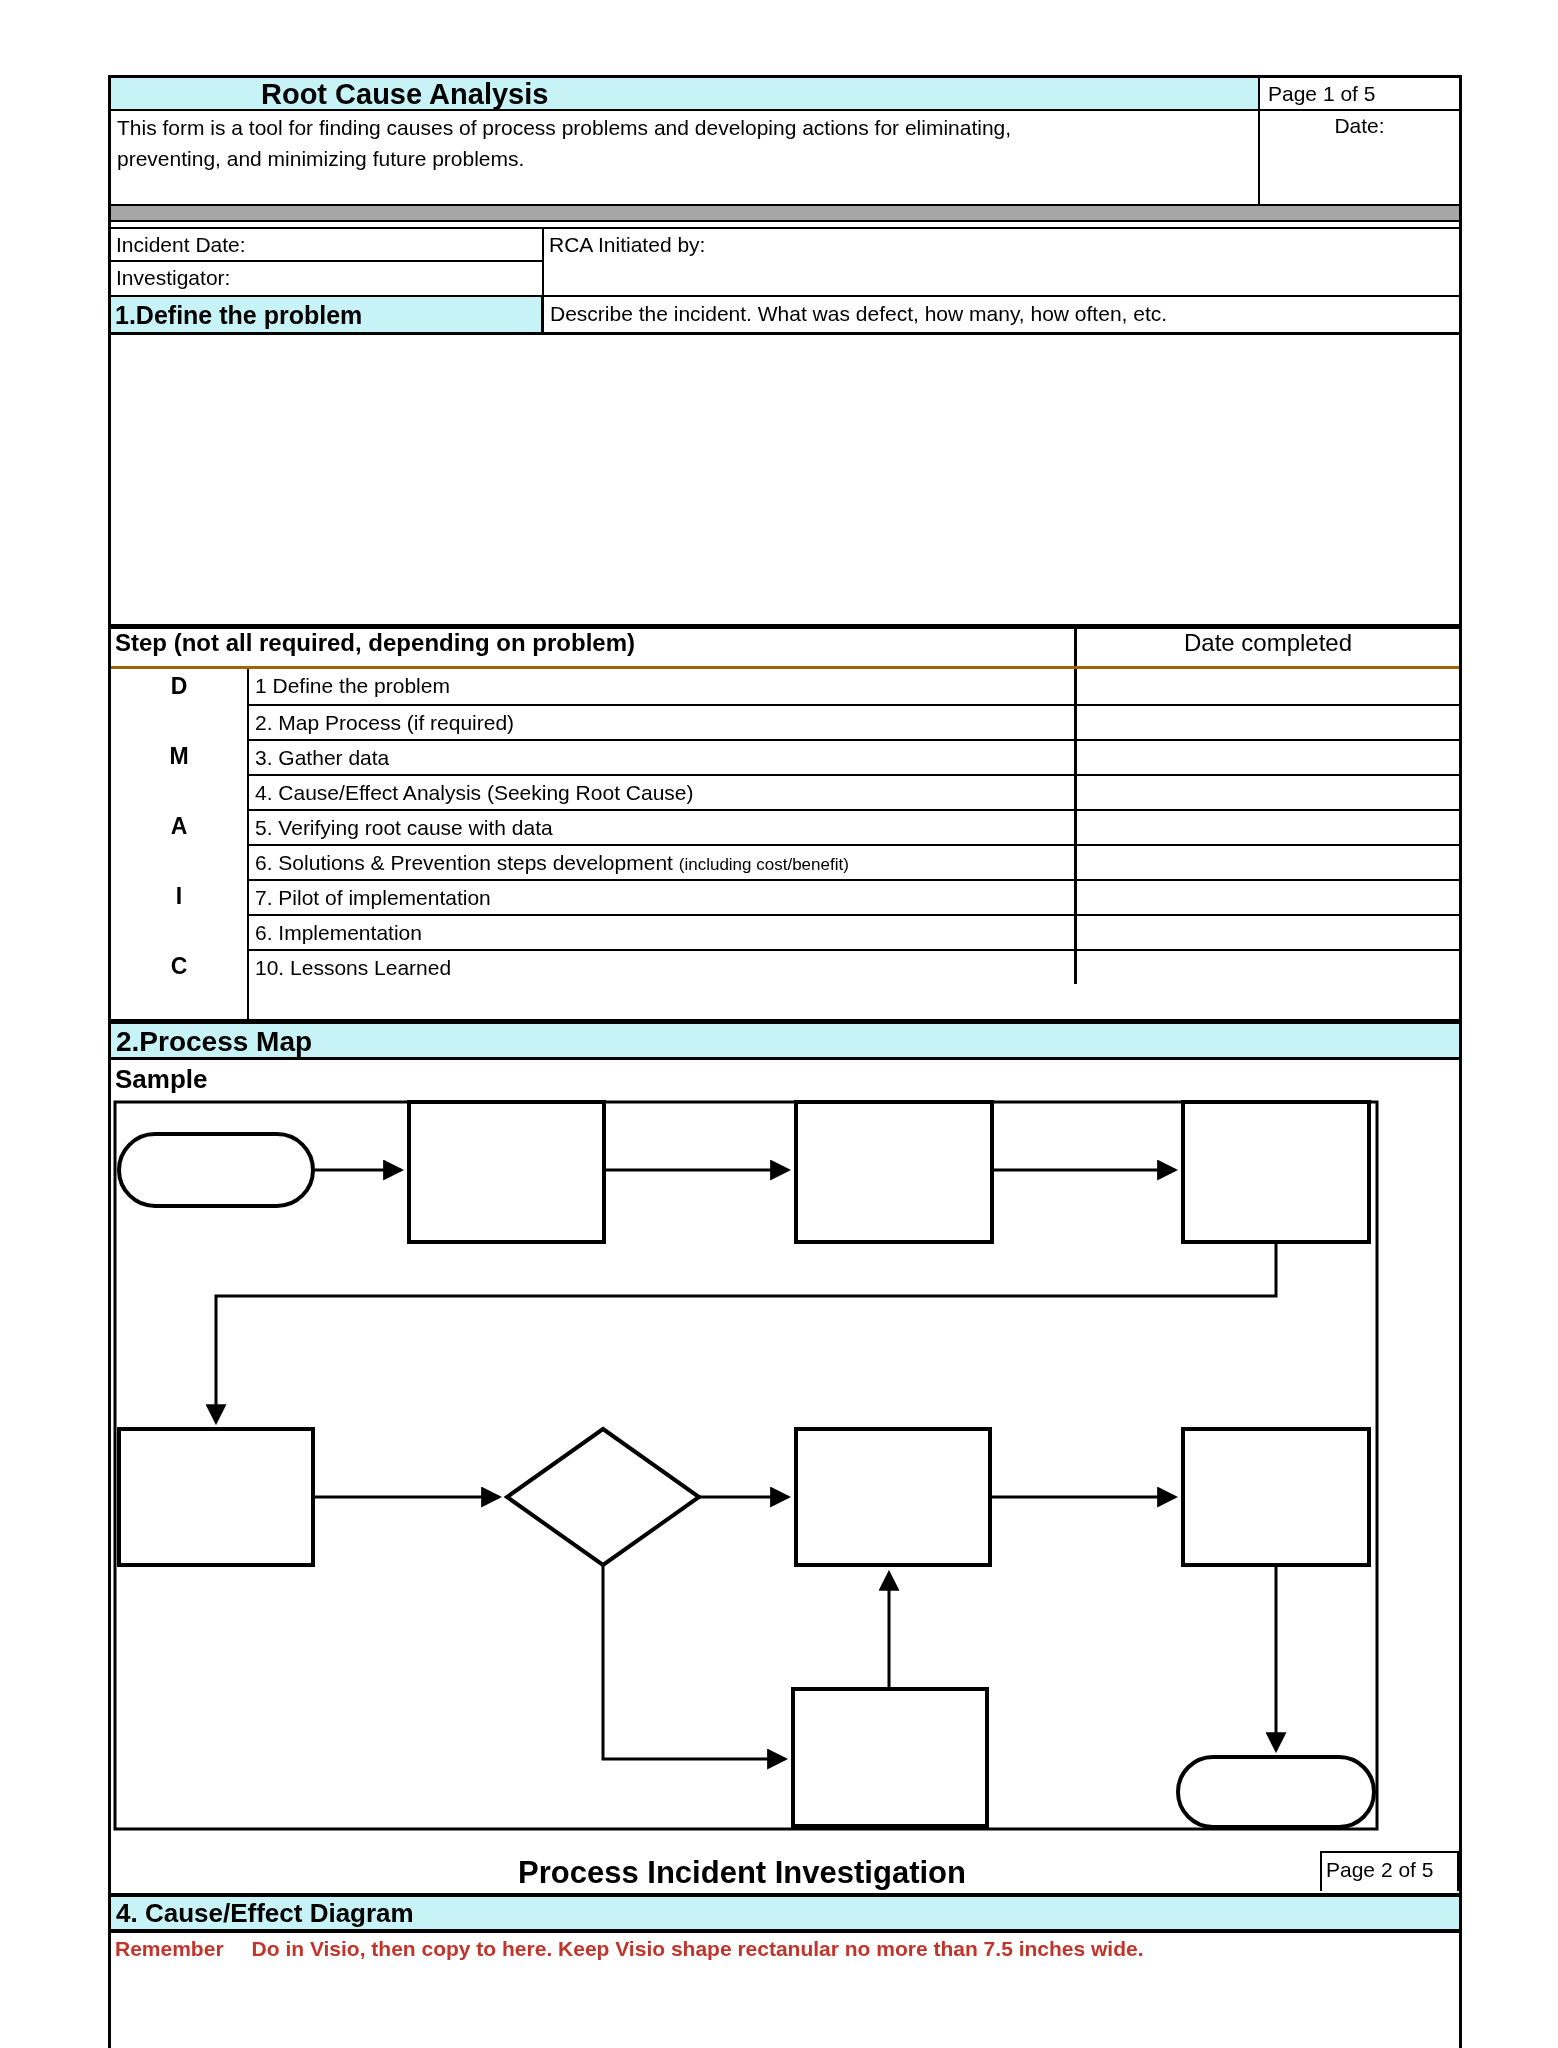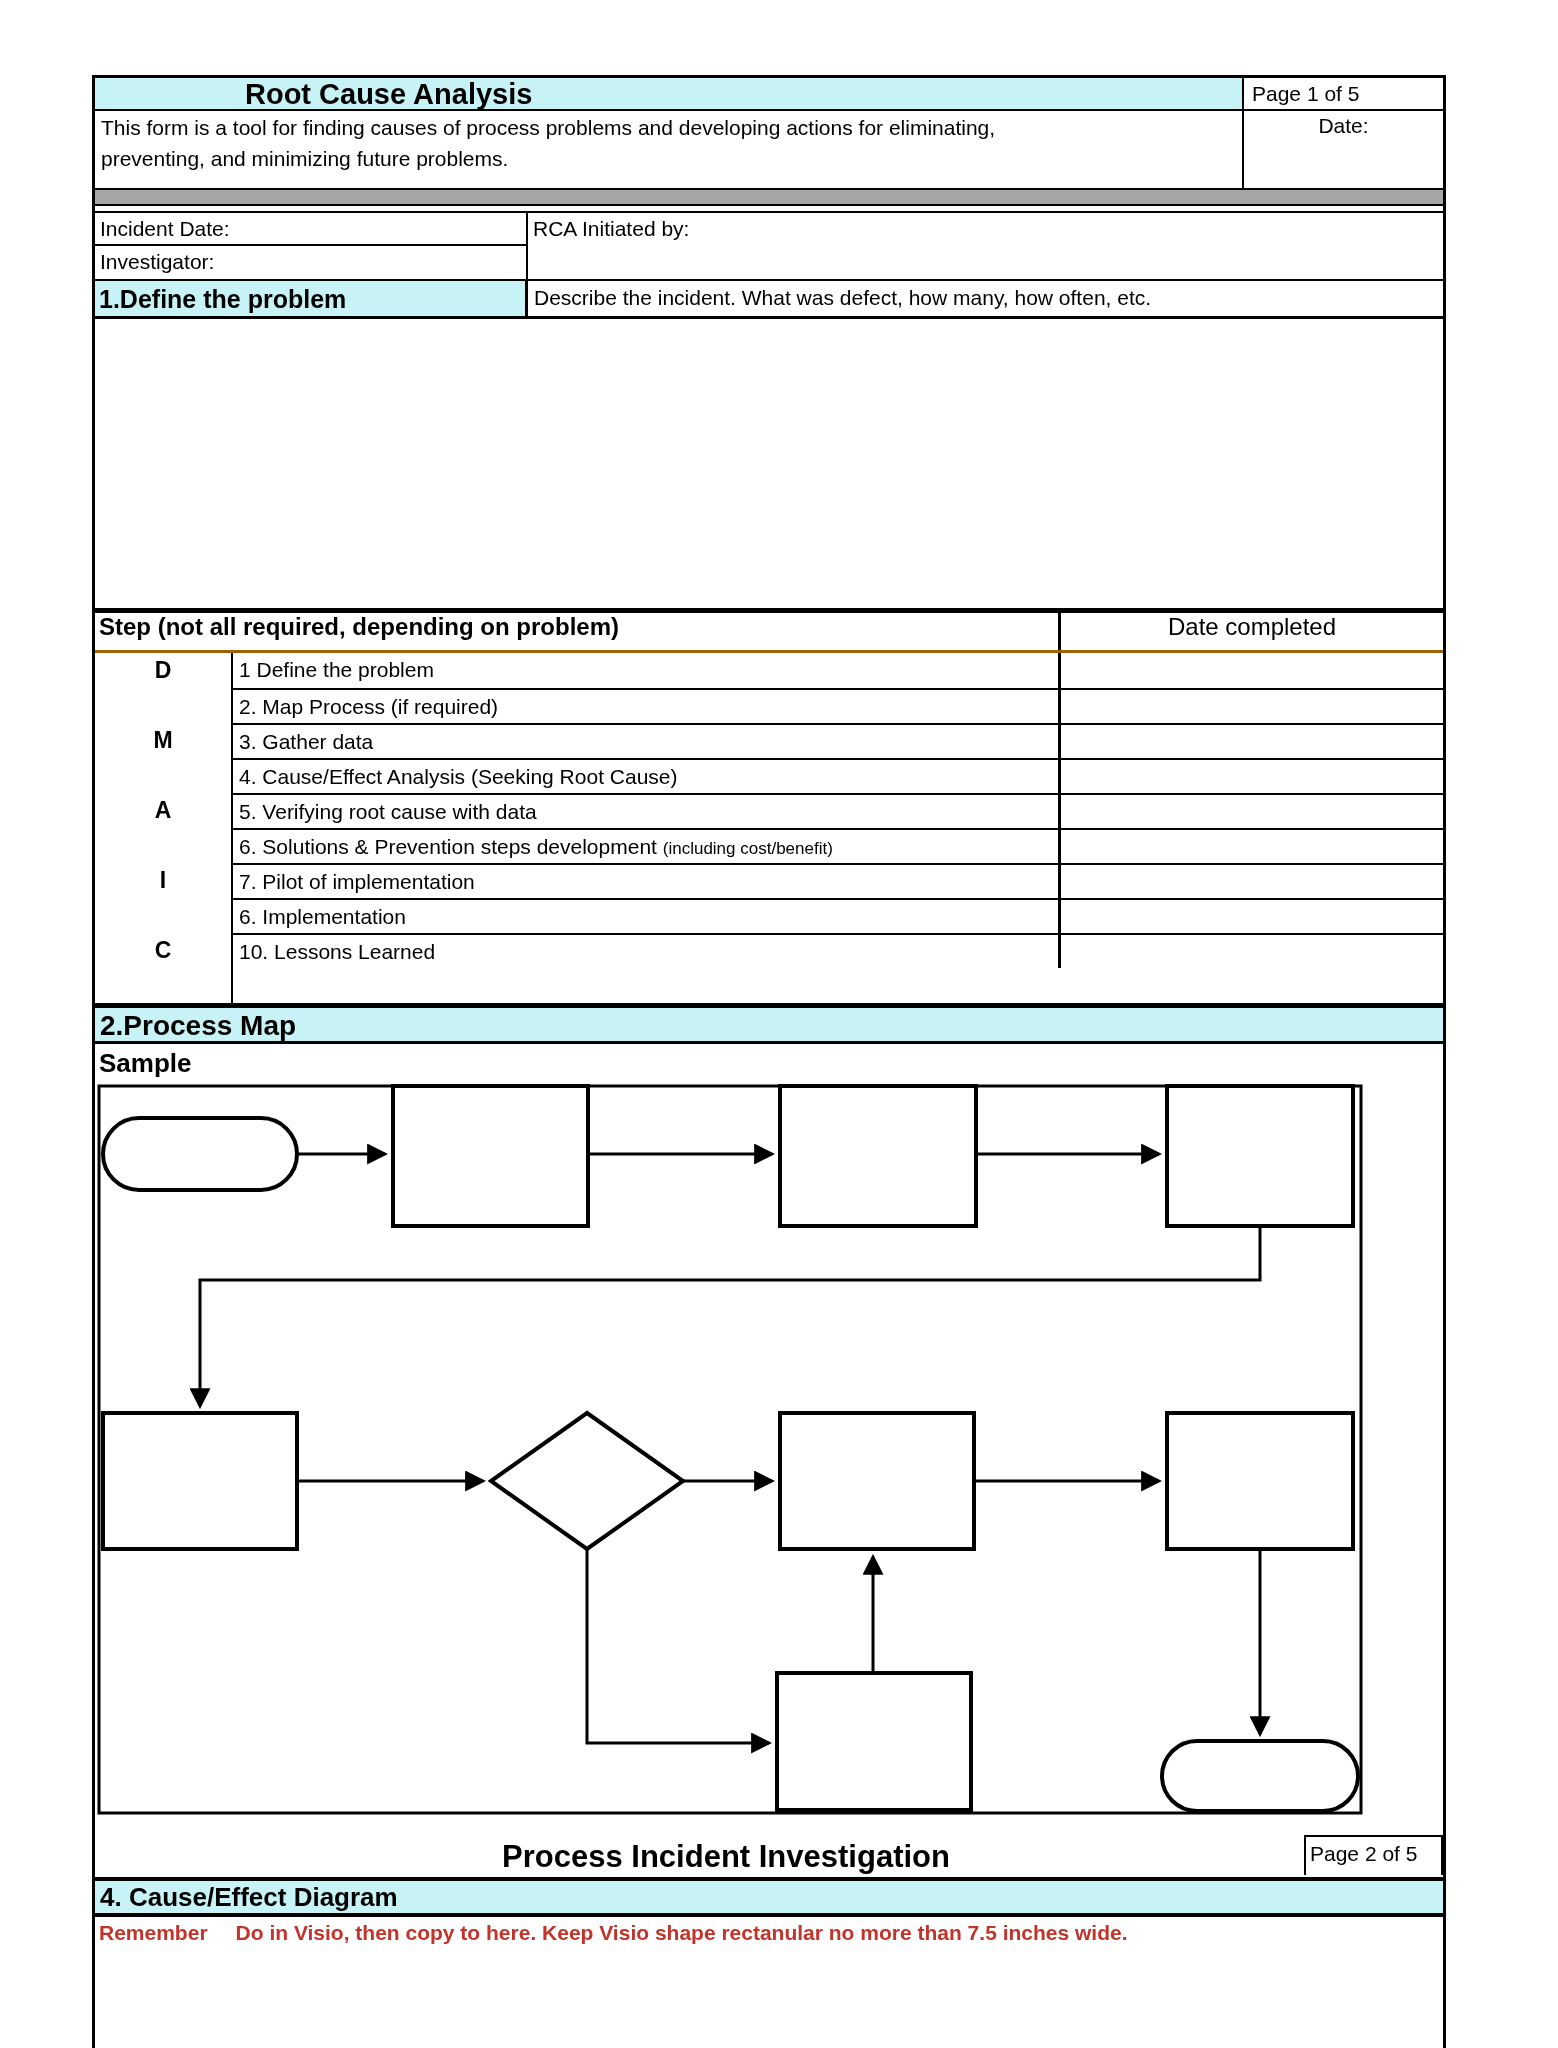--- a/index.html
+++ b/index.html
@@ -7,33 +7,33 @@
     --gray-bar:#a6a6a6;
     --note-red:#c2332a;
   }
   *{box-sizing:border-box;margin:0;padding:0;}
   html,body{background:#ffffff;}
   body{
     width:1558px;height:2048px;position:relative;
     font-family:"Liberation Sans",sans-serif;color:#000;
   }
   .form{
-    position:absolute;left:92px;top:75px;width:1354px;height:1973px;
+    position:absolute;left:108px;top:75px;width:1354px;height:1973px;
     border-left:3px solid #000;border-right:3px solid #000;
     background:#fff;
   }
   
   .title-row{display:flex;border-top:3px solid #000;border-bottom:2px solid #000;height:36px;}
   .title-cell{
     width:1149px;background:var(--section-bg,#c7f3f7);
     font-size:29px;font-weight:bold;line-height:33px;padding-left:150px;
     border-right:2px solid #000;
   }
   .pagecell{flex:1;font-size:21px;line-height:32px;padding-left:8px;}
-  .desc-row{display:flex;height:77px;border-radius:13px;}
+  .desc-row{display:flex;height:93px;border-radius:13px;}
   .desc-cell{width:1149px;border-right:2px solid #000;font-size:21px;line-height:31px;padding:1px 6px;}
   .datecell{flex:1;font-size:21px;text-align:center;padding-top:3px;}
   .gray-bar{border-top:2px solid #000;border-bottom:2px solid #000;height:18px;background:var(--gray-bar,#a6a6a6);}
   .gray-gap{height:5px;background:#fff;}
   
   .incident{display:flex;border-top:2px solid #000;}
   .inc-left{width:433px;border-right:2px solid #000;}
   .inc-cell{height:33px;font-size:21px;line-height:31px;padding-left:5px;}
   .inc-cell.first{border-bottom:2px solid #000;}
   .inc-right{flex:1;font-size:21px;line-height:31px;padding-left:5px;}

